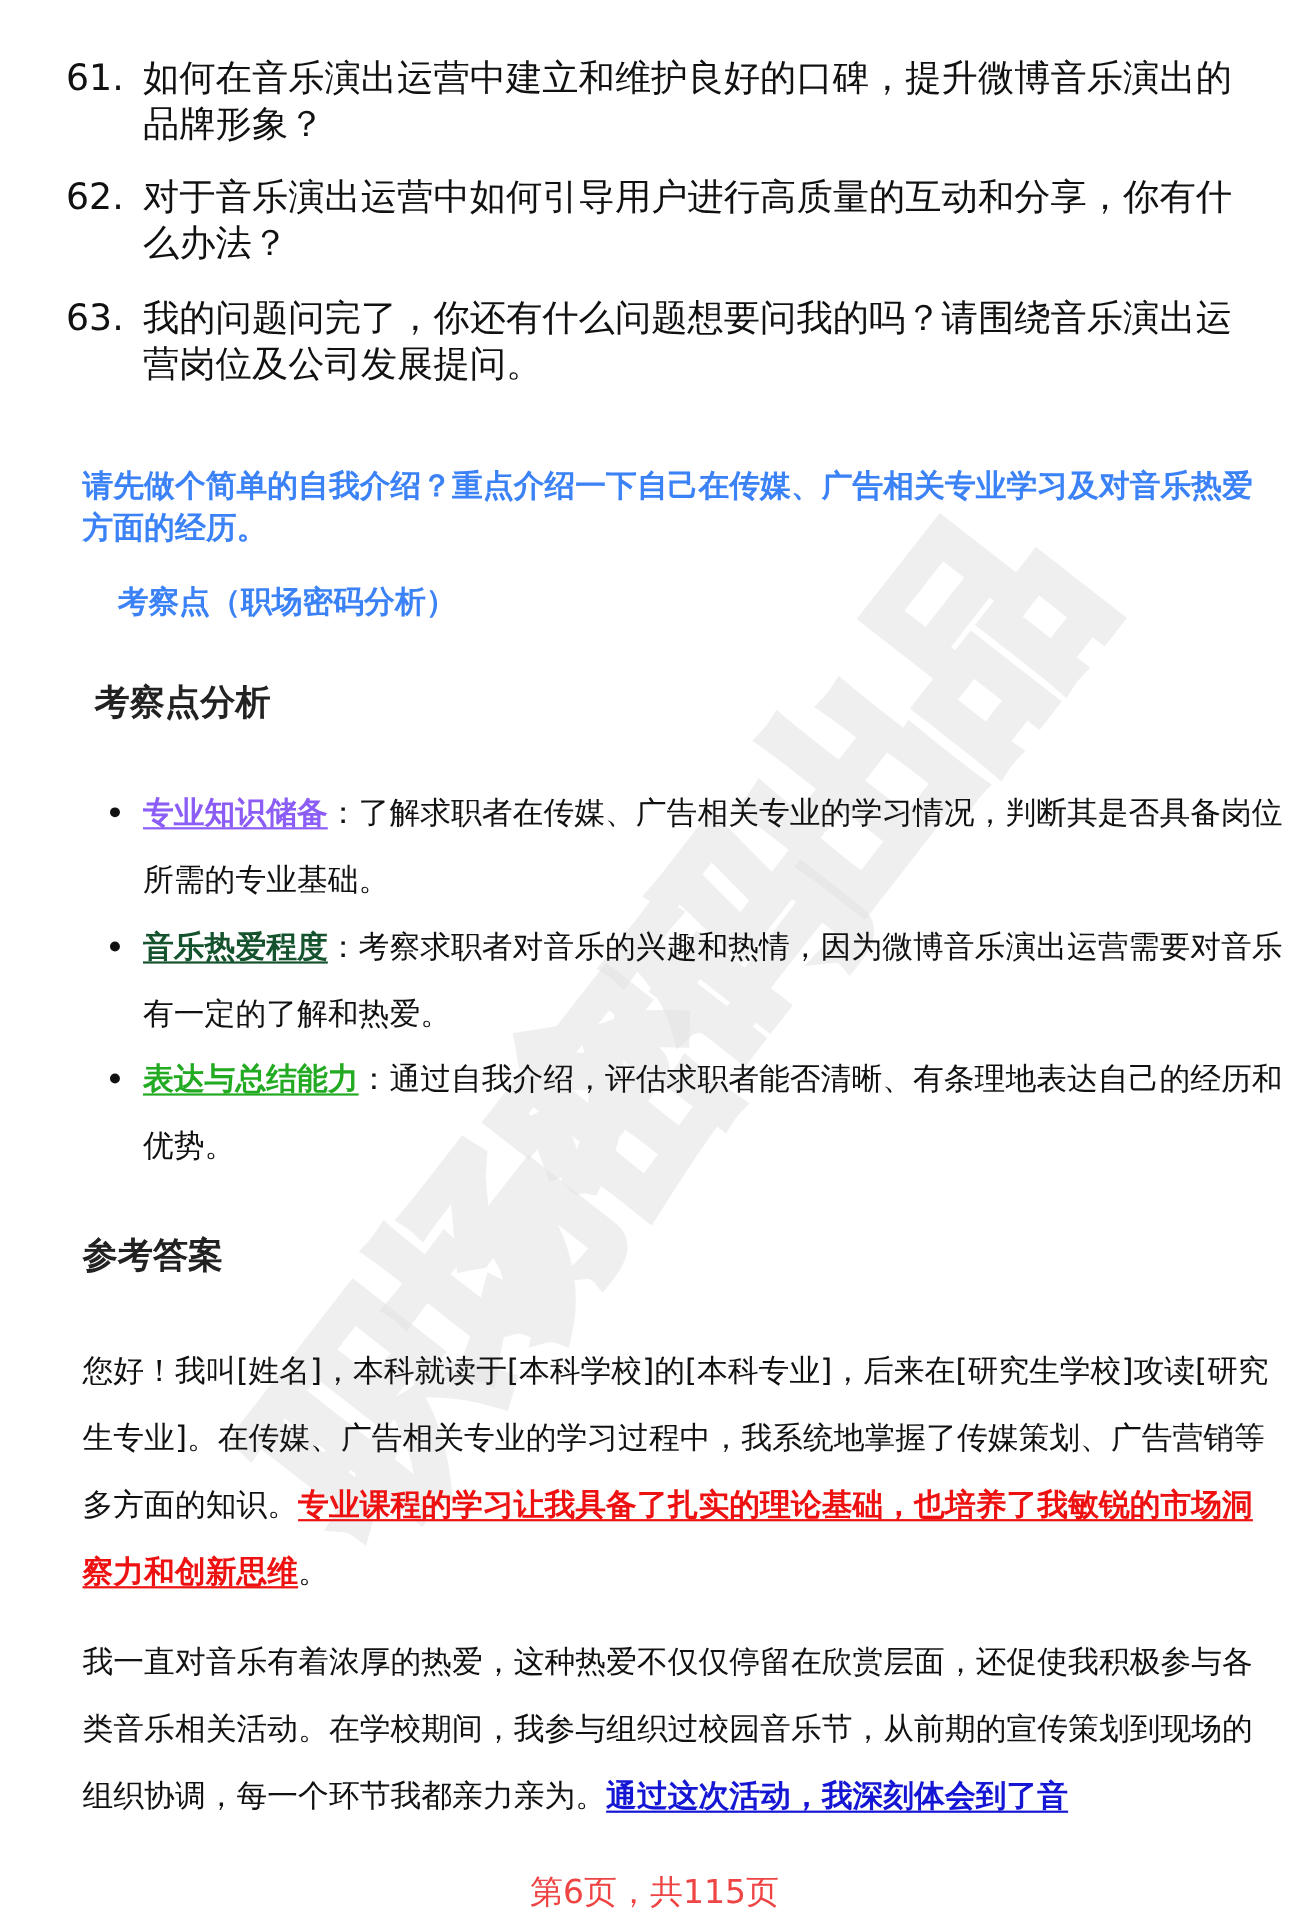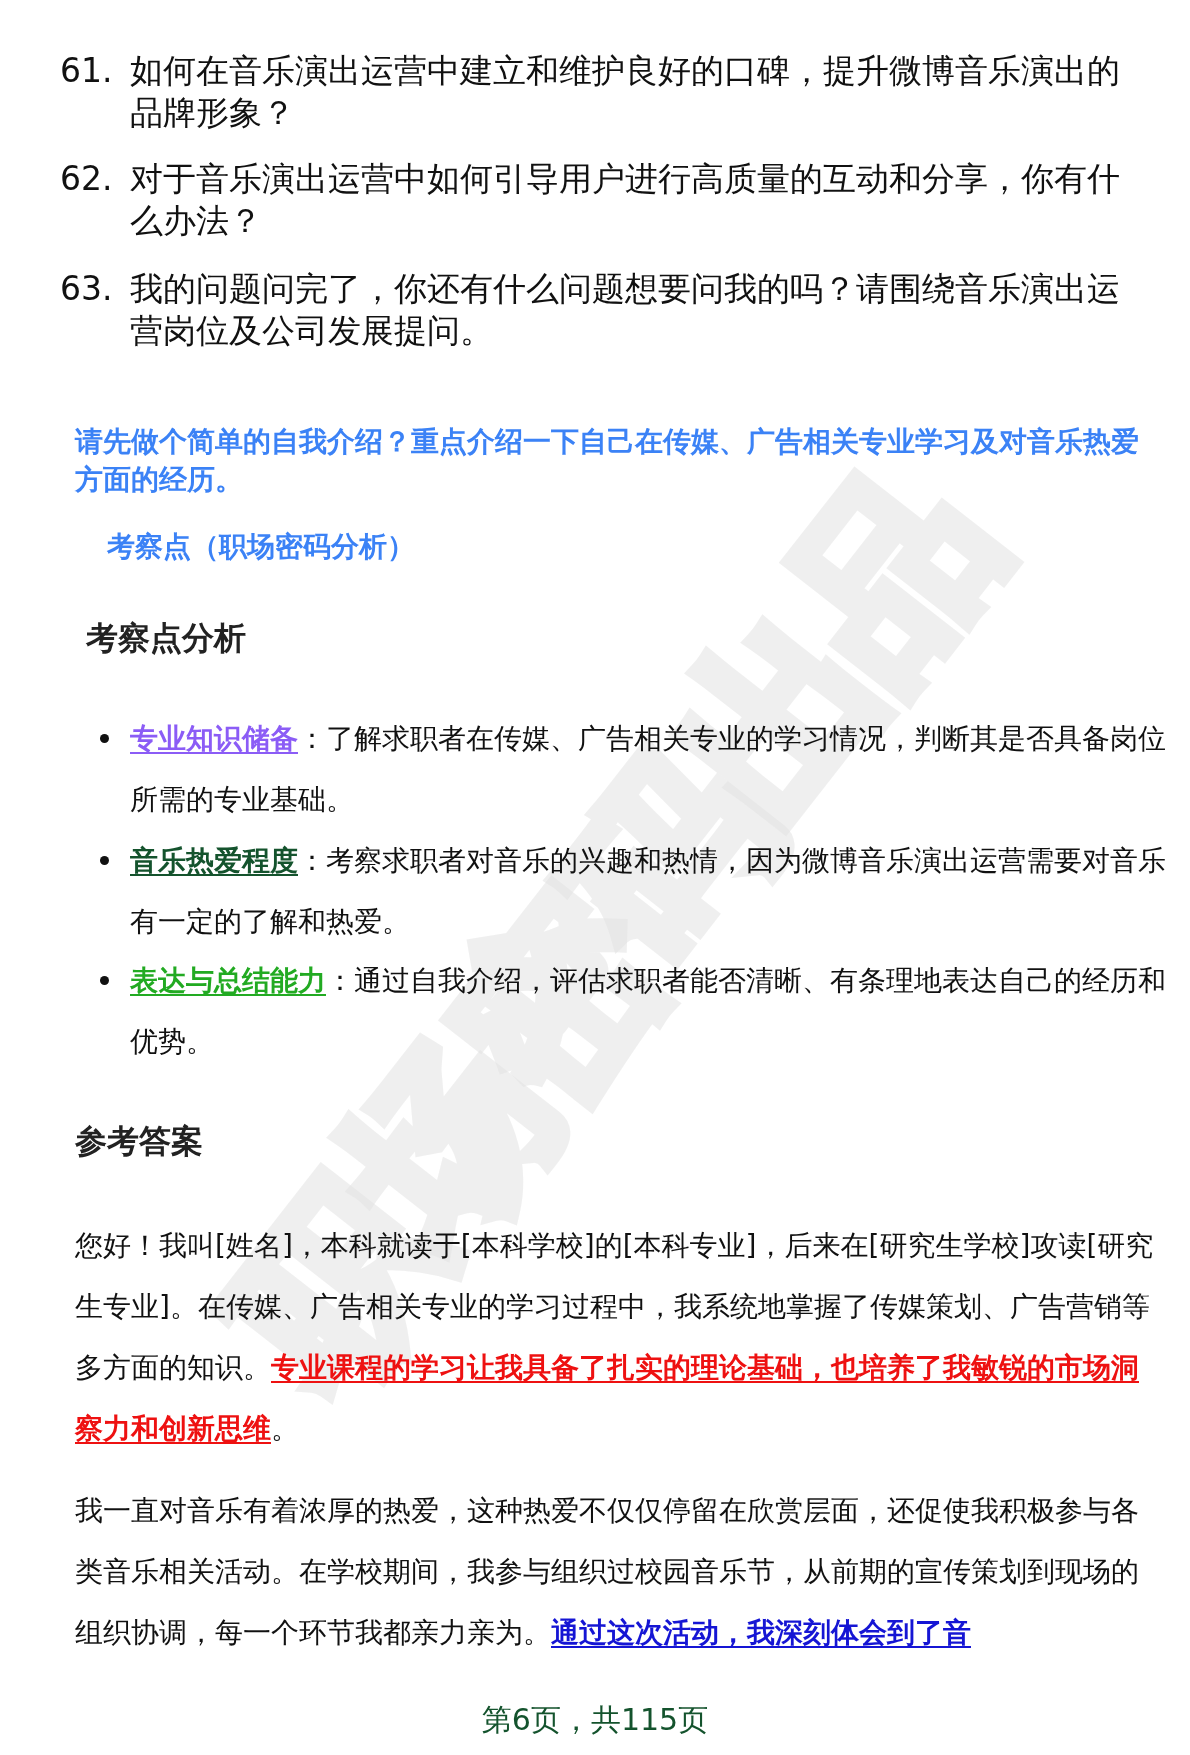--- a/index.html
+++ b/index.html
@@ -41,21 +41,21 @@
   .kw.blue { color: #14532d; }
   .kw.green { color: #22aa22; text-align: right; }
   .para {
     position: absolute; left: 75px; width: 1090px;
     font-size: 28px; line-height: 61px; color: #111;
   }
   .hl-red { color: #ee1111; font-weight: bold; text-decoration: underline; text-underline-offset: 4px; }
   .hl-blue { color: #1515d4; font-weight: bold; text-decoration: underline; text-underline-offset: 4px; }
   .footer {
     position: absolute; top: 1700px; left: 0; width: 1190px; text-align: center;
-    font-size: 30px; color: #14532d;
+    font-size: 30px; color: #ef4444;
   }
 </style>
 </head>
 <body>
 
 <div class="watermark">职场密码出品</div>
 
 <div class="content">
 
   <div class="q" style="top:50px;">

